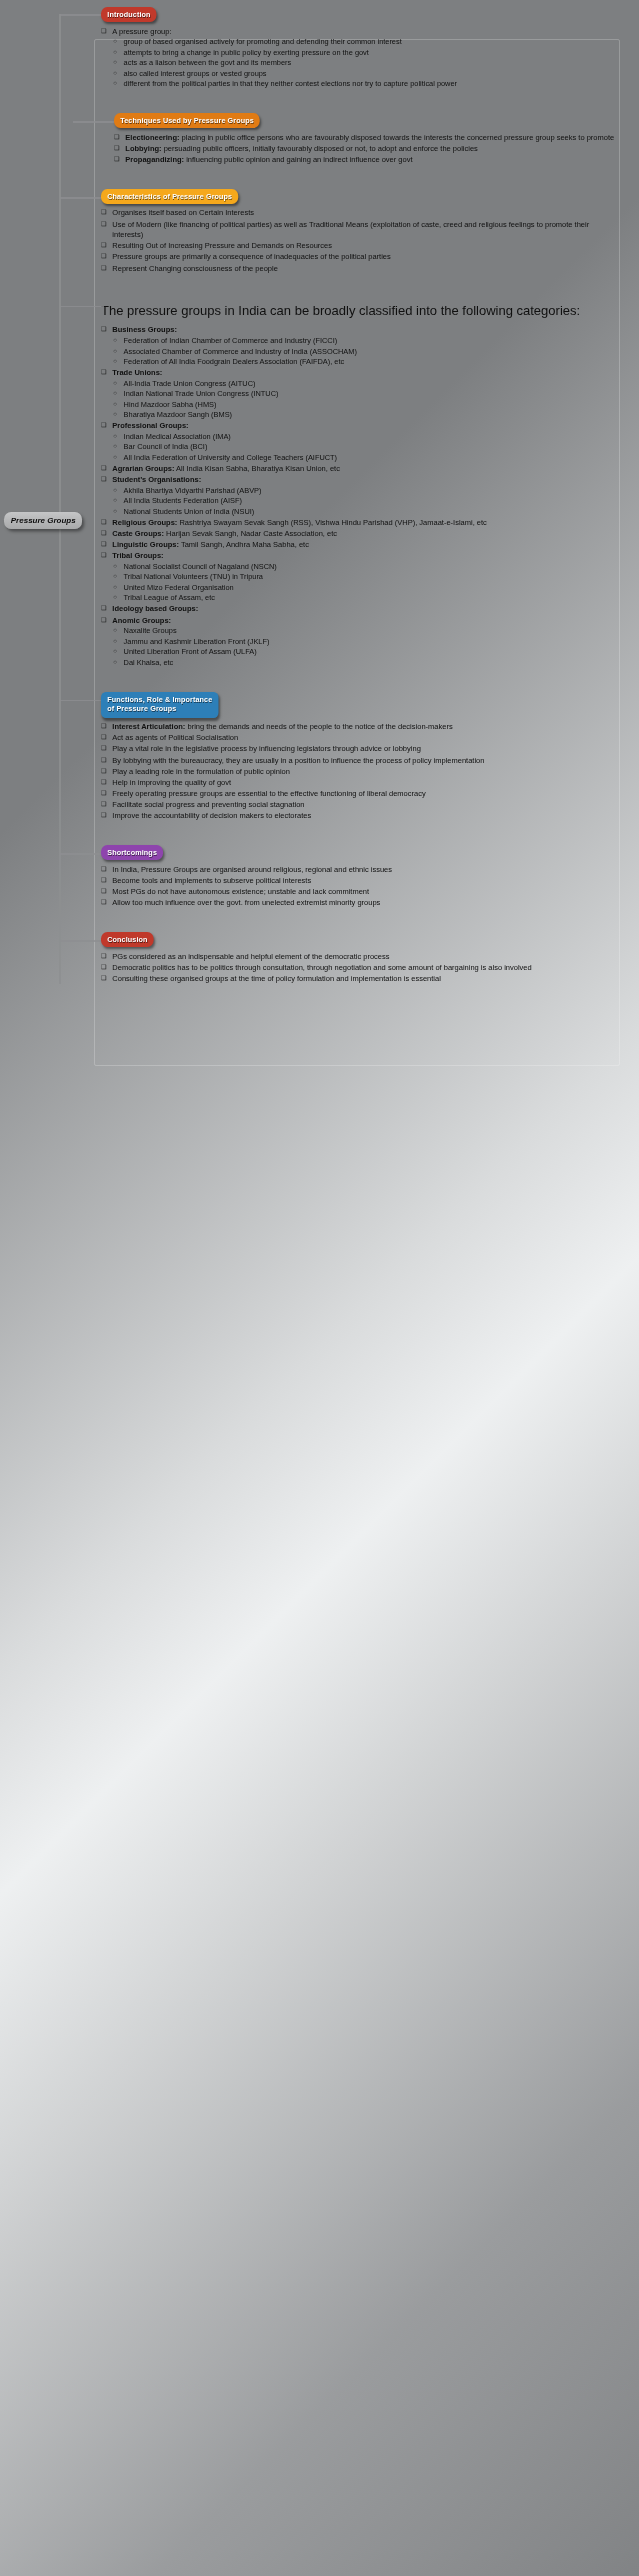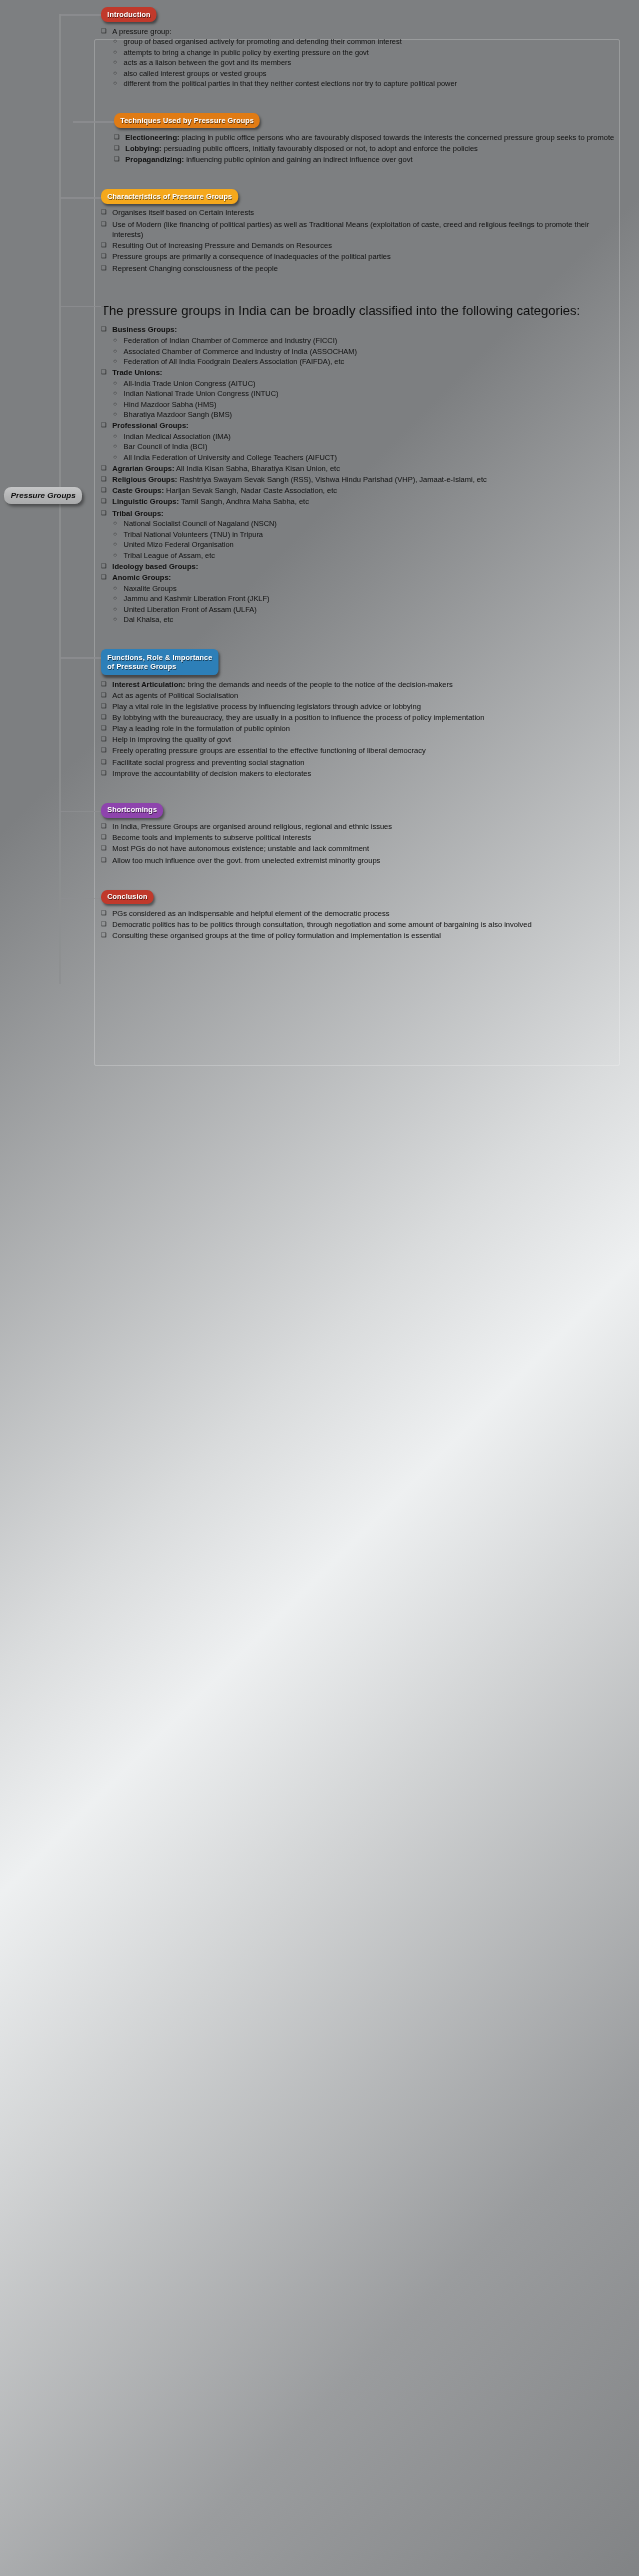--- a/index.html
+++ b/index.html
@@ -132,21 +132,21 @@
   }
 </style>
 </head>
 <body>
 
 <div class="map">
 
   <div class="trunk" style="height: 970px;"></div>
   <div class="frame" style="height: 1027px;"></div>
 
-  <div class="root-node" style="top: 487px;">Pressure Groups</div>
+  <div class="root-node" style="top: 512px;">Pressure Groups</div>
 
   <div id="sections-host">
       <div class="branch" style="padding-top: 7.2px;">
         <div class="connector" style="top: 14.4px;"></div>
         <div class="badge-row"><div class="badge" style="background: rgb(192, 57, 43);">Introduction</div></div>
         <ul class="lvl1">
           <li><span>A pressure group:</span><ul class="lvl2">
               <li>group of based organised actively for promoting and defending their common interest</li>
               <li>attempts to bring a change in public policy by exerting pressure on the govt</li>
               <li>acts as a liaison between the govt and its members</li>
@@ -189,20 +189,25 @@
               <li>Indian National Trade Union Congress (INTUC)</li>
               <li>Hind Mazdoor Sabha (HMS)</li>
               <li>Bharatiya Mazdoor Sangh (BMS)</li>
             </ul></li>
           <li><span class="bold">Professional Groups:</span><ul class="lvl2">
               <li>Indian Medical Association (IMA)</li>
               <li>Bar Council of India (BCI)</li>
               <li>All India Federation of University and College Teachers (AIFUCT)</li>
             </ul></li>
           <li><span class="bold">Agrarian Groups:</span><span> All India Kisan Sabha, Bharatiya Kisan Union, etc</span></li>
+          <li><span class="bold">Student’s Organisations:</span><ul class="lvl2">
+              <li>Akhila Bhartiya Vidyarthi Parishad (ABVP)</li>
+              <li>All India Students Federation (AISF)</li>
+              <li>National Students Union of India (NSUI)</li>
+            </ul></li>
           <li><span class="bold">Religious Groups:</span><span> Rashtriya Swayam Sevak Sangh (RSS), Vishwa Hindu Parishad (VHP), Jamaat-e-Islami, etc</span></li>
           <li><span class="bold">Caste Groups:</span><span> Harijan Sevak Sangh, Nadar Caste Association, etc</span></li>
           <li><span class="bold">Linguistic Groups:</span><span> Tamil Sangh, Andhra Maha Sabha, etc</span></li>
           <li><span class="bold">Tribal Groups:</span><ul class="lvl2">
               <li>National Socialist Council of Nagaland (NSCN)</li>
               <li>Tribal National Volunteers (TNU) in Tripura</li>
               <li>United Mizo Federal Organisation</li>
               <li>Tribal League of Assam, etc</li>
             </ul></li>
           <li><span class="bold">Ideology based Groups:</span></li>

